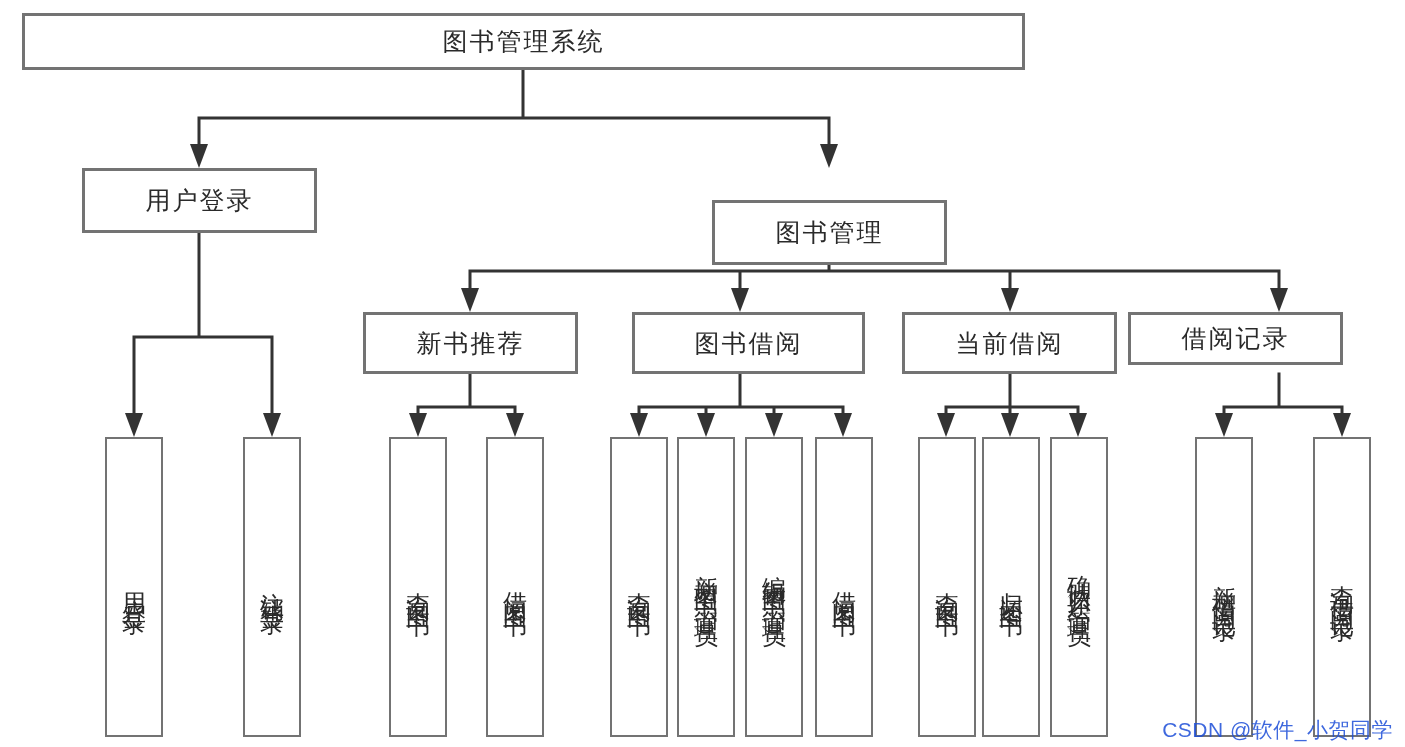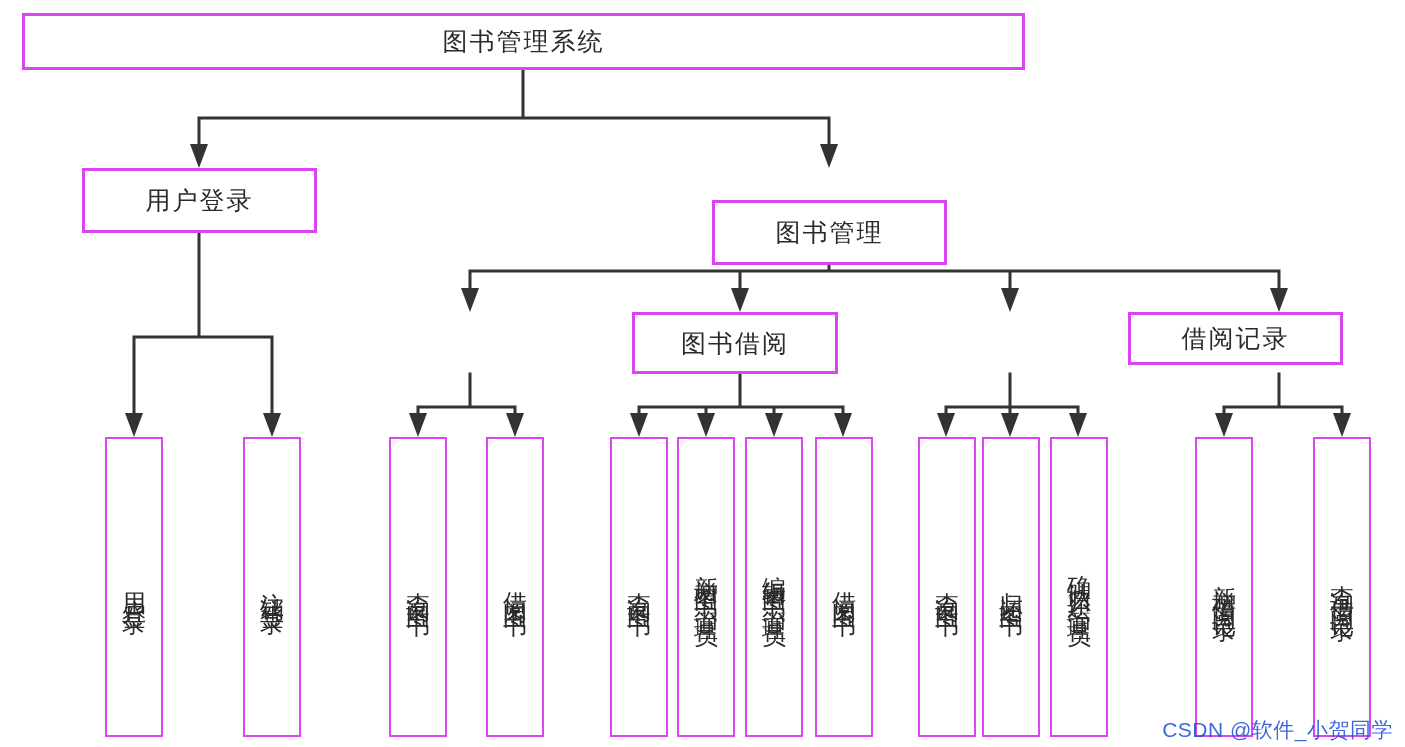--- a/index.html
+++ b/index.html
@@ -14,21 +14,21 @@
   }
   .connectors {
     position: absolute;
     left: 0; top: 0;
     width: 1405px; height: 747px;
   }
   .node {
     position: absolute;
     box-sizing: border-box;
     background: #ffffff;
-    border: 3px solid #d946ef;
+    border: 3px solid #737373;
     display: flex;
     align-items: center;
     justify-content: center;
     text-align: center;
   }
   .node.h {
     font-size: 25px;
     letter-spacing: 2px;
     white-space: nowrap;
   }
@@ -91,21 +91,23 @@
       <polygon points="1215,413 1233,413 1224,437"></polygon>
       <polygon points="1333,413 1351,413 1342,437"></polygon>
     </g>
   </svg>
 
   <div class="node h" style="left:22px; top:13px; width:1003px; height:57px;">图书管理系统</div>
 
   <div class="node h" style="left:82px; top:168px; width:235px; height:65px;">用户登录</div>
   <div class="node h" style="left:712px; top:168px; width:235px; height:65px;margin-top:32px;">图书管理</div>
 
-  <div class="node h" style="left:632px; top:312px; width:206px; height:62px;">图书借阅</div>
+  <div class="node h" style="left:363px; top:312px; width:215px; height:62px;">新书推荐</div>
+  <div class="node h" style="left:632px; top:312px; width:233px; height:62px;">图书借阅</div>
+  <div class="node h" style="left:902px; top:312px; width:215px; height:62px;">当前借阅</div>
   <div class="node h" style="left:1128px; top:312px; width:215px; height:53px;">借阅记录</div>
 
   <div class="node leaf" style="left:105px;">用户登录</div>
   <div class="node leaf" style="left:243px;">注销登录</div>
 
   <div class="node leaf" style="left:389px;">查询图书</div>
   <div class="node leaf" style="left:486px;">借阅图书</div>
 
   <div class="node leaf" style="left:610px;">查询图书</div>
   <div class="node leaf" style="left:677px;">新增图书（管理员）</div>

